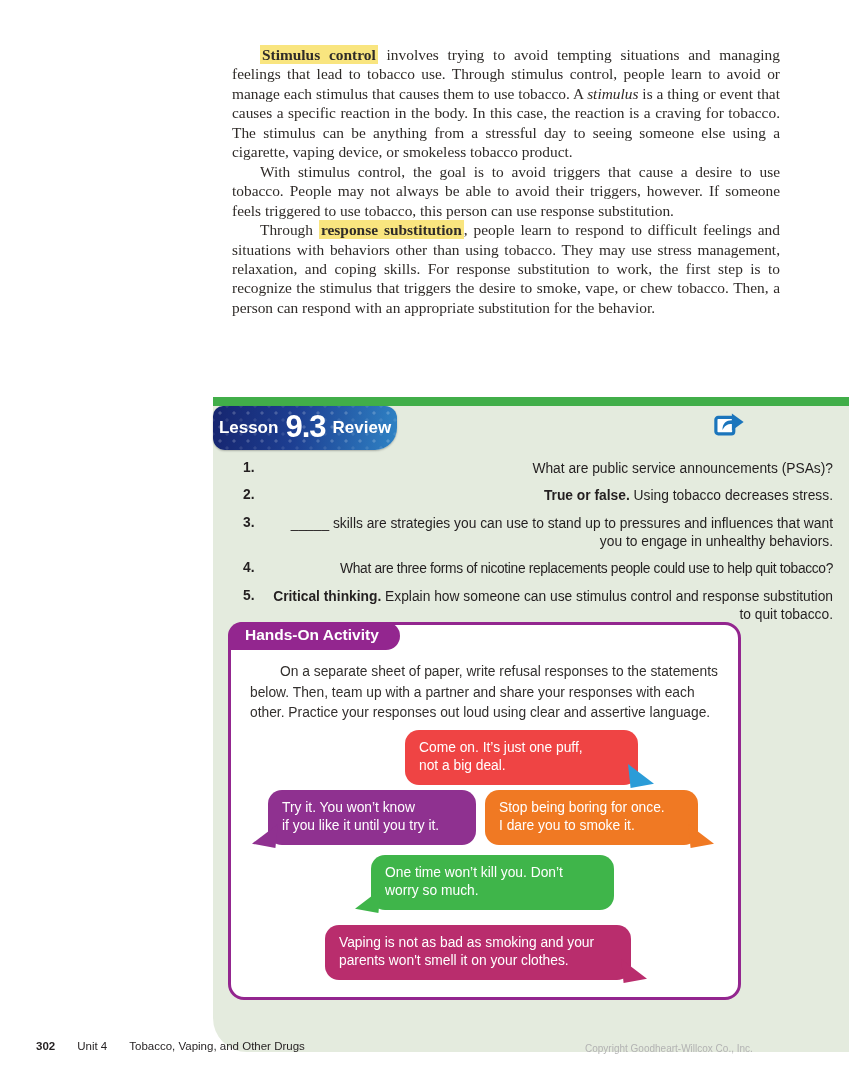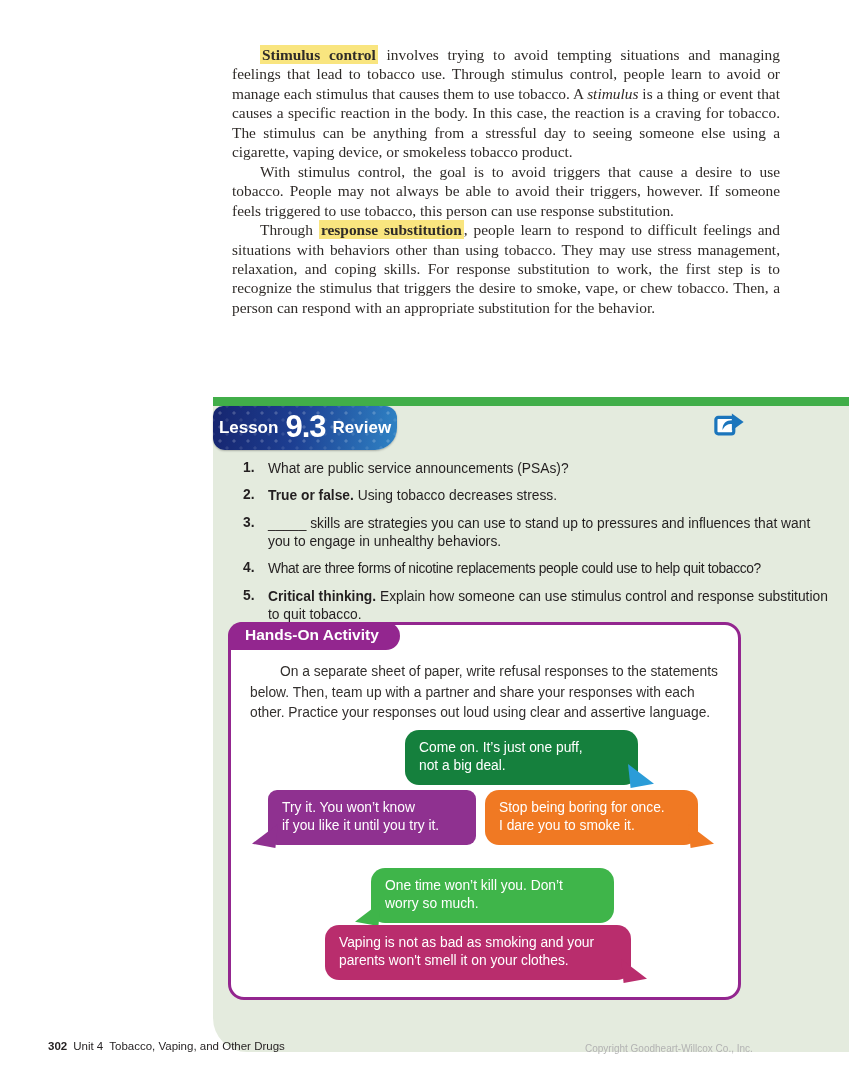--- a/index.html
+++ b/index.html
@@ -47,21 +47,21 @@
 
   .share-btn { position:absolute; top:11px; right:103px; width:32px; height:29px; cursor:pointer; }
 
   .questions {
     position:absolute; left:30px; top:63px; width:590px;
     display:flex; flex-direction:column; gap:9px;
     font-size:13.8px; color:#231f20;
   }
   .q-row  { display:flex; }
   .q-num  { width:25px; flex:none; font-weight:bold; }
-  .q-body { flex:1; line-height:1.33; }
+  .q-body { flex:1; line-height:1.33;text-align:right; }
   .q-body b { font-weight:bold; }
   .q-body.cond { letter-spacing:-0.35px; }
 
   
   .activity-box {
     position:absolute; left:15px; top:225px; width:513px; height:378px;
     background:#fff; border:3px solid var(--purple); border-radius:16px;
     box-sizing:border-box;
   }
   .activity-tab {
@@ -85,23 +85,23 @@
   .tail-right { right:-16px; clip-path:polygon(0 0, 100% 82%, 10% 100%); }
   .tail-left  { left:-16px;  clip-path:polygon(100% 0, 0 82%, 90% 100%); }
   .b0 { left:174px; top:105px; width:205px; }
   .b1 { left:37px;  top:165px; width:180px; }
   .b2 { left:254px; top:165px; width:185px; }
   .b3 { left:140px; top:230px; width:215px; }
   .b4 { left:94px;  top:300px; width:278px; }
 
   
   .footer-left {
-    position:absolute; left:48px; top:1040px;
+    position:absolute; left:36px; top:1040px;
     font-size:11.5px; color:#231f20;
-    display:flex; gap:6px; align-items:center;
+    display:flex; gap:22px; align-items:center;
   }
   .footer-left .page-num { font-weight:bold; }
   .footer-right {
     position:absolute; left:585px; top:1043px;
     font-size:10px; color:var(--footer-gray);
   }
 </style>
 </head>
 <body>
 
@@ -149,27 +149,27 @@
         <div class="q-row">
           <div class="q-num">5.</div>
           <div class="q-body"><b>Critical thinking.</b> Explain how someone can use stimulus control and response substitution to quit tobacco.</div>
         </div>
       </div>
 
     <div class="activity-box">
       <div class="activity-tab">Hands-On Activity</div>
       <div class="activity-intro">On a separate sheet of paper, write refusal responses to the statements below. Then, team up with a partner and share your responses with each other. Practice your responses out loud using clear and assertive language.</div>
       <div class="bubbles">
-          <div class="bubble b0" style="background: #15803d;"><span>Come on. It’s just one puff,
+          <div class="bubble b0" style="background: #ef4444;"><span>Come on. It’s just one puff,
 not a big deal.</span><div class="tail tail-right" style="background: rgb(43, 156, 216);"></div></div>
-          <div class="bubble b1" style="background: rgb(143, 49, 144); border-radius: 9px;"><span>Try it. You won’t know
+          <div class="bubble b1" style="background: rgb(143, 49, 144);"><span>Try it. You won’t know
 if you like it until you try it.</span><div class="tail tail-left" style="background: rgb(143, 49, 144);"></div></div>
           <div class="bubble b2" style="background: rgb(240, 121, 35);"><span>Stop being boring for once.
 I dare you to smoke it.</span><div class="tail tail-right" style="background: rgb(240, 121, 35);"></div></div>
-          <div class="bubble b3" style="background: rgb(63, 181, 74); margin-top: 13px;"><span>One time won’t kill you. Don’t
+          <div class="bubble b3" style="background: rgb(63, 181, 74);"><span>One time won’t kill you. Don’t
 worry so much.</span><div class="tail tail-left" style="background: rgb(63, 181, 74);"></div></div>
           <div class="bubble b4" style="background: rgb(185, 45, 109);"><span>Vaping is not as bad as smoking and your
 parents won't smell it on your clothes.</span><div class="tail tail-right" style="background: rgb(185, 45, 109);"></div></div>
         </div>
     </div>
   </div>
 
   <div class="footer-left">
     <span class="page-num">302</span>
     <span>Unit 4</span>

